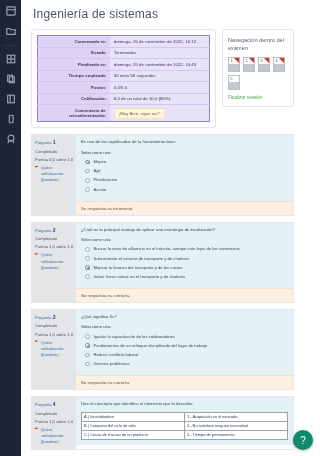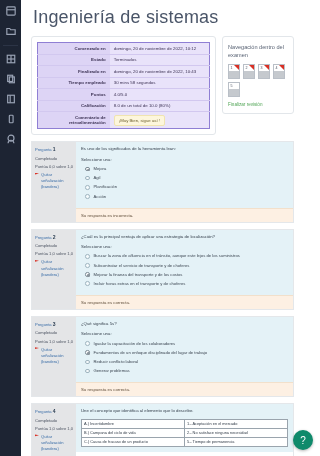--- a/index.html
+++ b/index.html
@@ -33,21 +33,21 @@
   .main {
     flex: 1 1 auto;
     height: 456px;
     overflow: hidden;
     position: relative;
     background: #fff;
     padding: 0 6px 0 10px;
   }
 
   .page-title {
-    font-size: 18px;
+    font-size: 12px;
     color: #4a5568;
     font-weight: 400;
     padding: 7px 0 8px 2px;
     letter-spacing: .2px;
   }
 
   .row-top { display: flex; align-items: flex-start; gap: 6px; }
 
   
   .summary-card {

